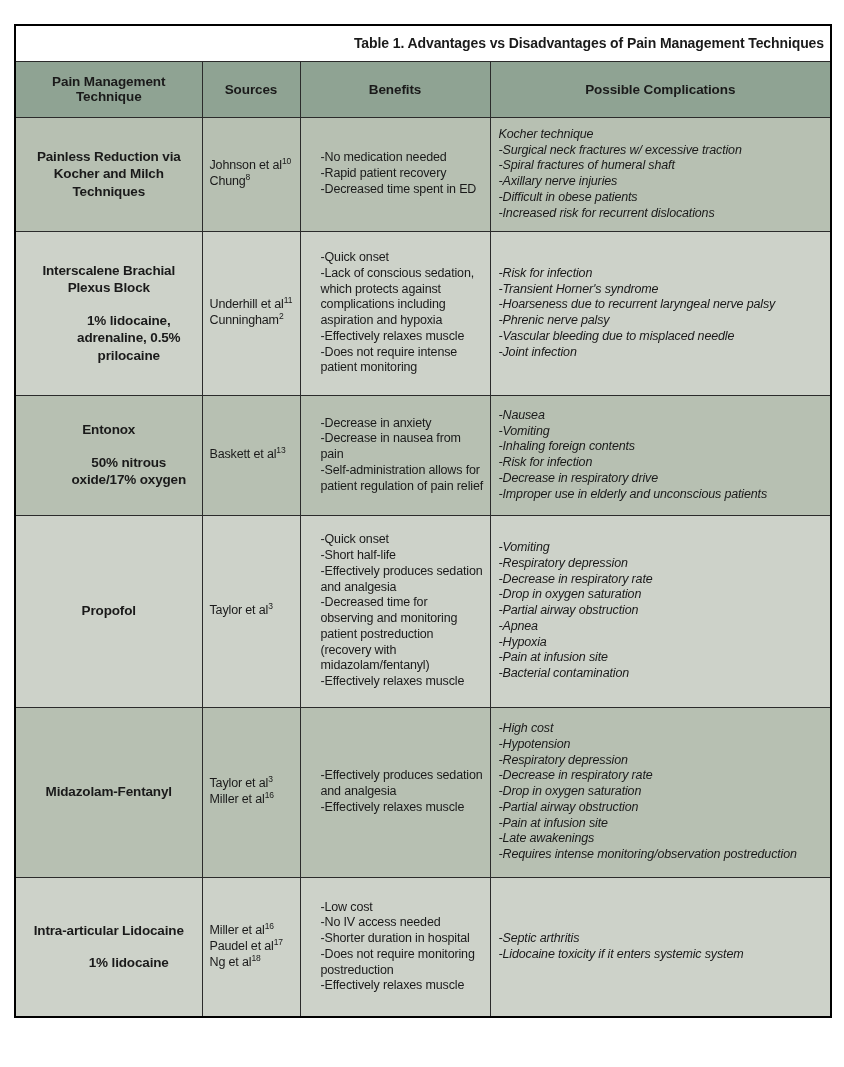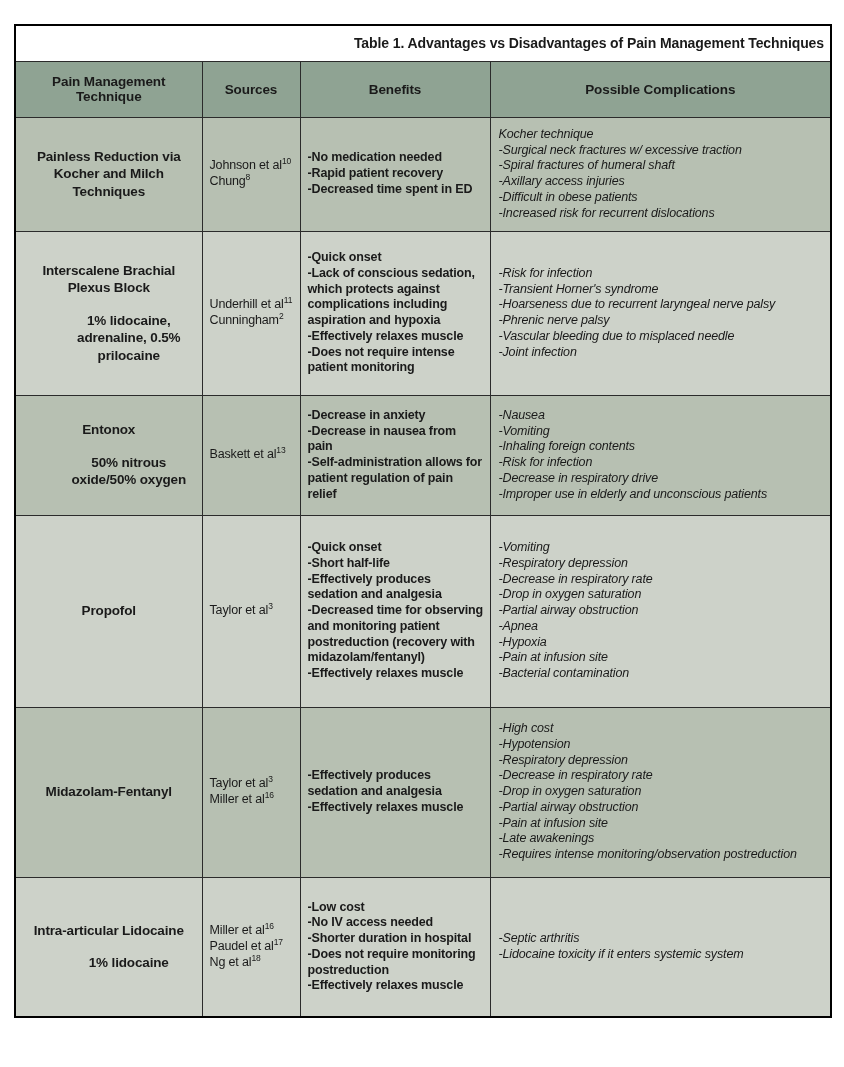--- a/index.html
+++ b/index.html
@@ -51,21 +51,21 @@
   td.technique {
     text-align: center;
     font-weight: bold;
     font-size: 13.5px;
     line-height: 1.3;
     padding: 20px 10px;
   }
   .tech-para + .tech-para { margin-top: 15px; margin-left: 40px; }
 
   td.sources { padding-left: 7px; }
-  td.benefits { padding-left: 7px; font-weight: bold; }
+  td.benefits { padding-left: 20px; }
   td.complications { padding-left: 8px; font-style: italic; }
 
   tbody tr:nth-child(odd) td { background: var(--row-dark-bg, #b7c0b2); }
   tbody tr:nth-child(even) td { background: var(--row-light-bg, #cdd2c9); }
 
   tbody tr:nth-child(1) { height: 114px; }
   tbody tr:nth-child(2) { height: 164px; }
   tbody tr:nth-child(3) { height: 120px; }
   tbody tr:nth-child(4) { height: 192px; }
   tbody tr:nth-child(5) { height: 170px; }
@@ -119,21 +119,21 @@
           </td>
           <td class="cell benefits">
             <div class="item-line">-No medication needed</div>
             <div class="item-line">-Rapid patient recovery</div>
             <div class="item-line">-Decreased time spent in ED</div>
           </td>
           <td class="cell complications">
             <div class="item-line">Kocher technique</div>
             <div class="item-line">-Surgical neck fractures w/ excessive traction</div>
             <div class="item-line">-Spiral fractures of humeral shaft</div>
-            <div class="item-line">-Axillary access injuries</div>
+            <div class="item-line">-Axillary nerve injuries</div>
             <div class="item-line">-Difficult in obese patients</div>
             <div class="item-line">-Increased risk for recurrent dislocations</div>
           </td>
         </tr>
         <tr>
           <td class="cell technique">
             <div class="tech-para">Interscalene Brachial Plexus Block</div>
             <div class="tech-para">1% lidocaine, adrenaline, 0.5% prilocaine</div>
           </td>
           <td class="cell sources">
@@ -151,21 +151,21 @@
             <div class="item-line">-Transient Horner's syndrome</div>
             <div class="item-line">-Hoarseness due to recurrent laryngeal nerve palsy</div>
             <div class="item-line">-Phrenic nerve palsy</div>
             <div class="item-line">-Vascular bleeding due to misplaced needle</div>
             <div class="item-line">-Joint infection</div>
           </td>
         </tr>
         <tr>
           <td class="cell technique">
             <div class="tech-para">Entonox</div>
-            <div class="tech-para">50% nitrous oxide/50% oxygen</div>
+            <div class="tech-para">50% nitrous oxide/17% oxygen</div>
           </td>
           <td class="cell sources">
             <div class="source-line">Baskett et al<sup>13</sup></div>
           </td>
           <td class="cell benefits">
             <div class="item-line">-Decrease in anxiety</div>
             <div class="item-line">-Decrease in nausea from pain</div>
             <div class="item-line">-Self-administration allows for patient regulation of pain relief</div>
           </td>
           <td class="cell complications">

